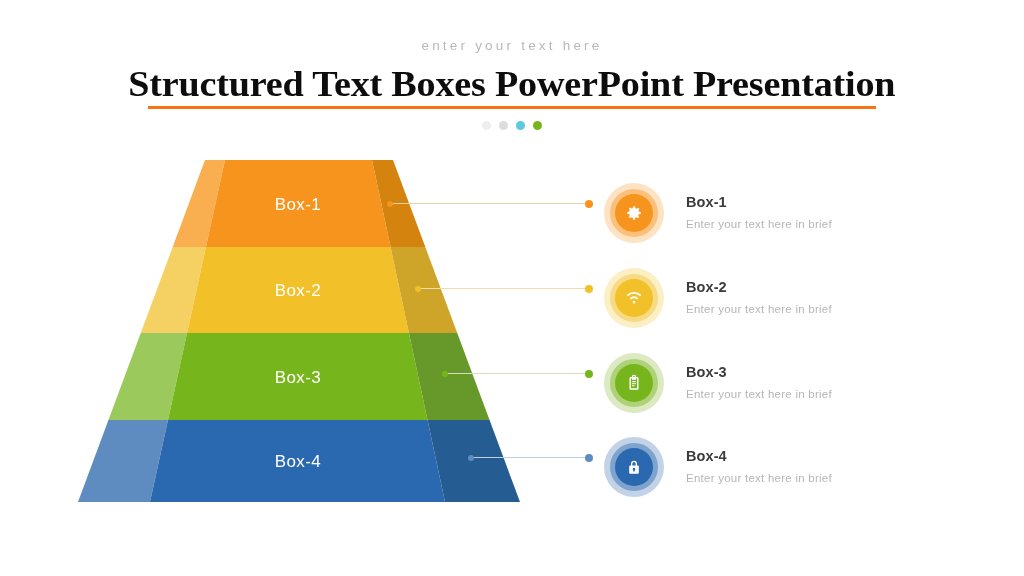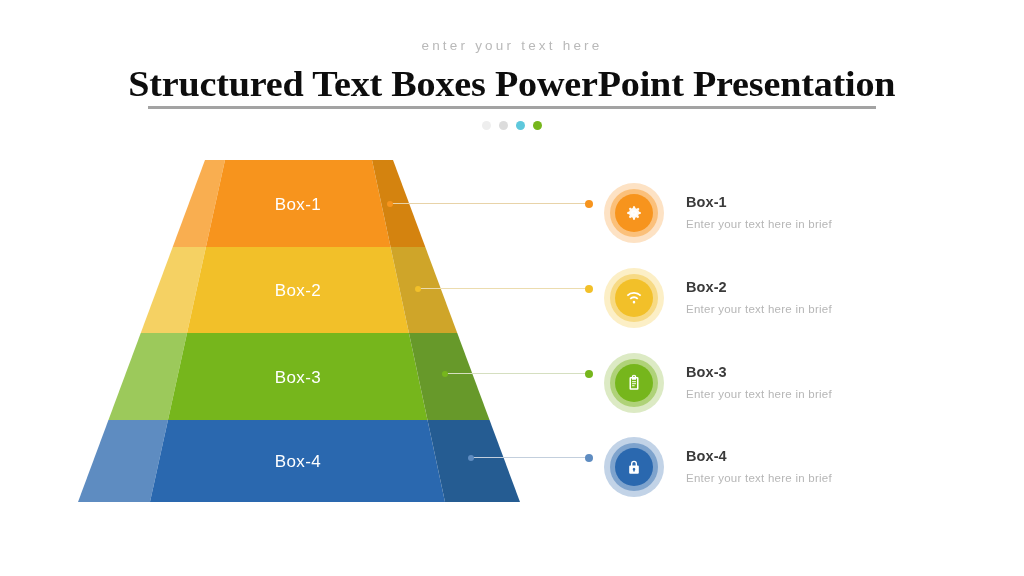--- a/index.html
+++ b/index.html
@@ -36,21 +36,21 @@
     font-size: 13.5px;
     letter-spacing: 3.2px;
     color: #b9b9b9;
     font-weight: 400;
     line-height: 20px;
     white-space: nowrap;
   }
   #title-wrap {
     margin-top: 8px;
     display: inline-block;
-    border-bottom: 3px solid #a3a3a3;
+    border-bottom: 3px solid #f97316;
     padding: 0 2px 2px 2px;
   }
   #title {
     font-family: "Liberation Serif", serif;
     font-size: 36px;
     font-weight: bold;
     color: #0d0d0d;
     letter-spacing: -0.2px;
     white-space: nowrap;
     transform: scaleX(1.06);

